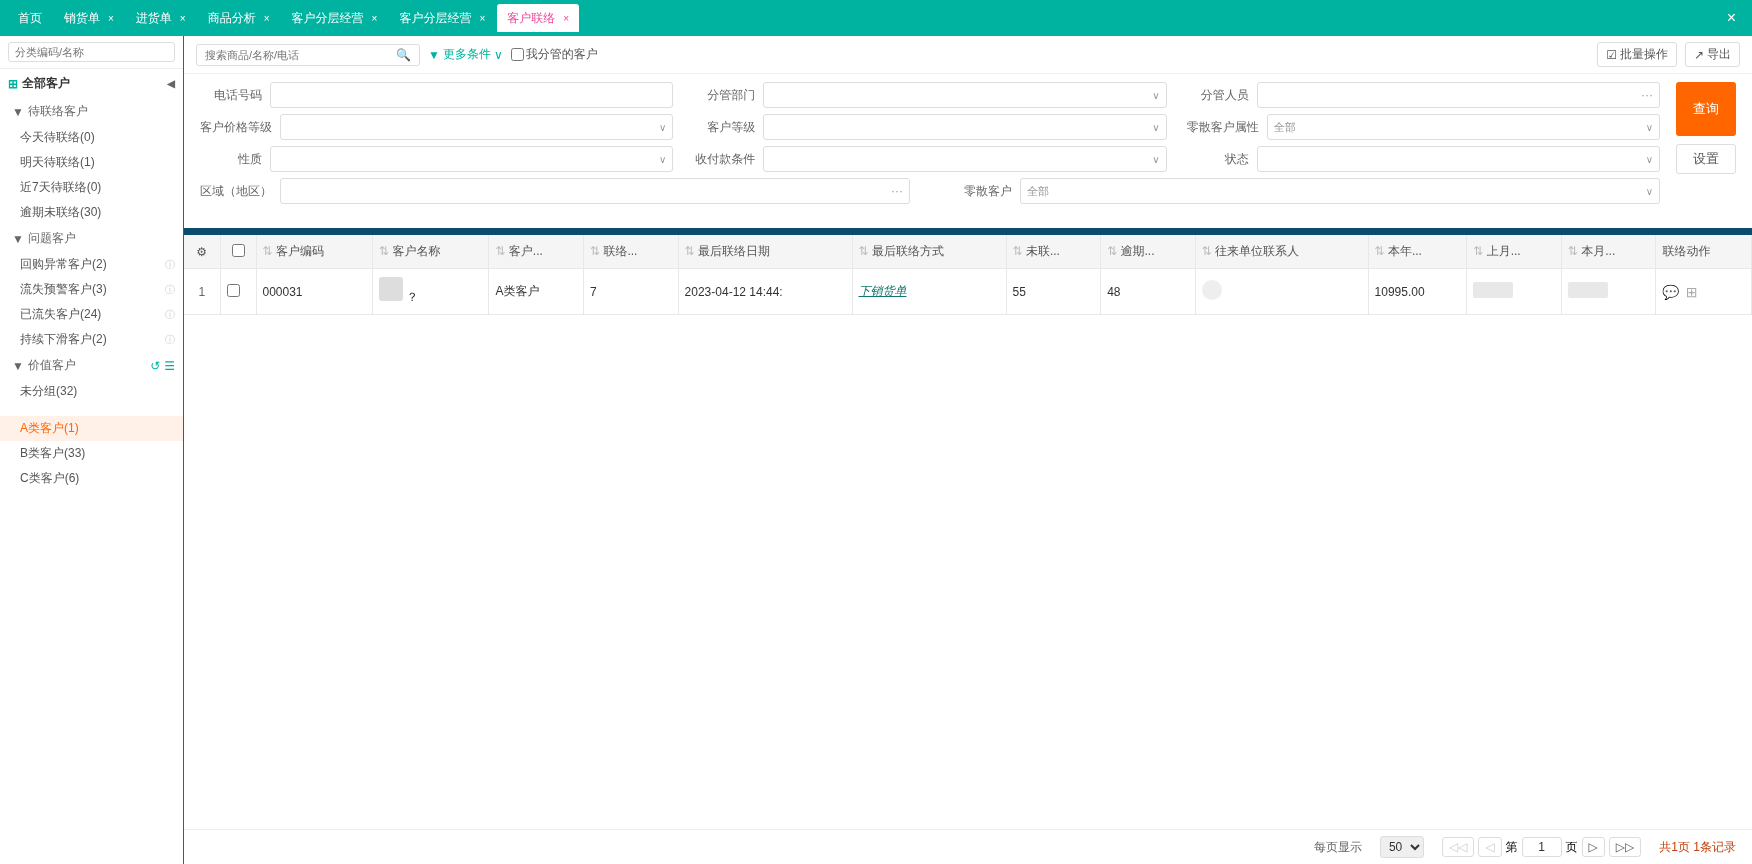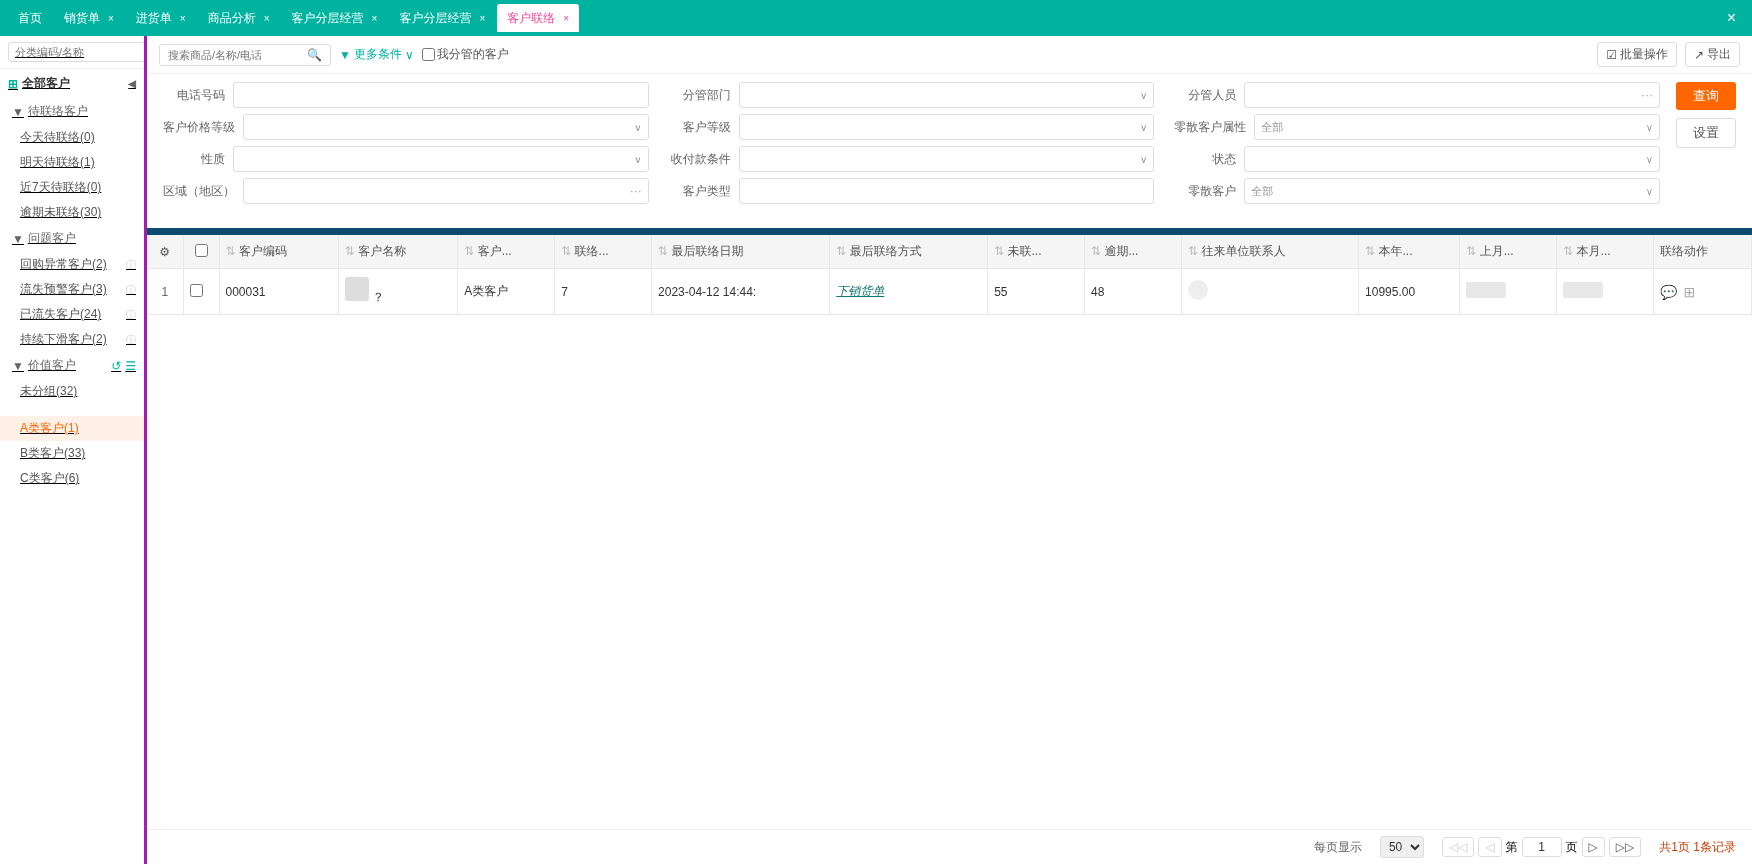--- a/index.html
+++ b/index.html
@@ -31,28 +31,27 @@
     .nav-close-btn { color: #fff; font-size: 16px; cursor: pointer; padding: 0 8px; }
 
     
     .main-layout {
       display: flex;
       height: calc(864px - 36px);
     }
 
     
     .sidebar {
-      width: 147px;
-      background: #fff;
-      border-right: 3px solid #a21caf;
+      width: 184px;
+      background: #fff;
+      border-right: 1px solid #a21caf;
       display: flex;
       flex-direction: column;
       overflow-y: auto;
       flex-shrink: 0;
-      text-decoration: underline;
     }
     .sidebar-search {
       display: flex;
       align-items: center;
       padding: 6px 8px;
       border-bottom: 1px solid #eee;
       gap: 4px;
     }
     .sidebar-search input {
       flex: 1;
@@ -126,21 +125,21 @@
       border-bottom: 1px solid #eee;
       gap: 8px;
     }
     .filter-search {
       display: flex;
       align-items: center;
       border: 1px solid #ddd;
       border-radius: 3px;
       padding: 3px 8px;
       gap: 4px;
-      width: 172px;
+      width: 224px;
     }
     .filter-search input { border: none; outline: none; font-size: 11px; color: #999; width: 100%; }
     .filter-search .search-icon { color: #00b3a0; }
     .filter-more {
       display: flex;
       align-items: center;
       color: #00b3a0;
       gap: 3px;
       cursor: pointer;
       font-size: 12px;
@@ -224,21 +223,21 @@
       font-size: 11px;
     }
     .filter-divider { width: 20px; }
 
     
     .btn-query {
       background: #f60;
       color: #fff;
       border: none;
       border-radius: 3px;
-      padding: 5px 16px;
+      padding: 18px 16px;
       cursor: pointer;
       font-size: 13px;
       display: block;
       margin-bottom: 4px;
     }
     .btn-settings {
       background: #fff;
       color: #555;
       border: 1px solid #ddd;
       border-radius: 3px;
@@ -562,26 +561,20 @@
 
           <div class="adv-filter-row">
             <div class="filter-field">
               <span class="filter-field-label">区域（地区）</span>
               <div class="filter-field-input">
                 <span class="filter-field-text"></span>
                 <span class="dots">···</span>
               </div>
             </div>
             <div class="filter-divider"></div>
-            <div class="filter-field">
-              <span class="filter-field-label">客户类型</span>
-              <div class="filter-field-input">
-                <span class="filter-field-text"></span>
-              </div>
-            </div>
             <div class="filter-divider"></div>
             <div class="filter-field">
               <span class="filter-field-label">零散客户</span>
               <div class="filter-field-input">
                 <span class="filter-field-text">全部</span>
                 <span class="chevron">∨</span>
               </div>
             </div>
           </div>
         </div>

